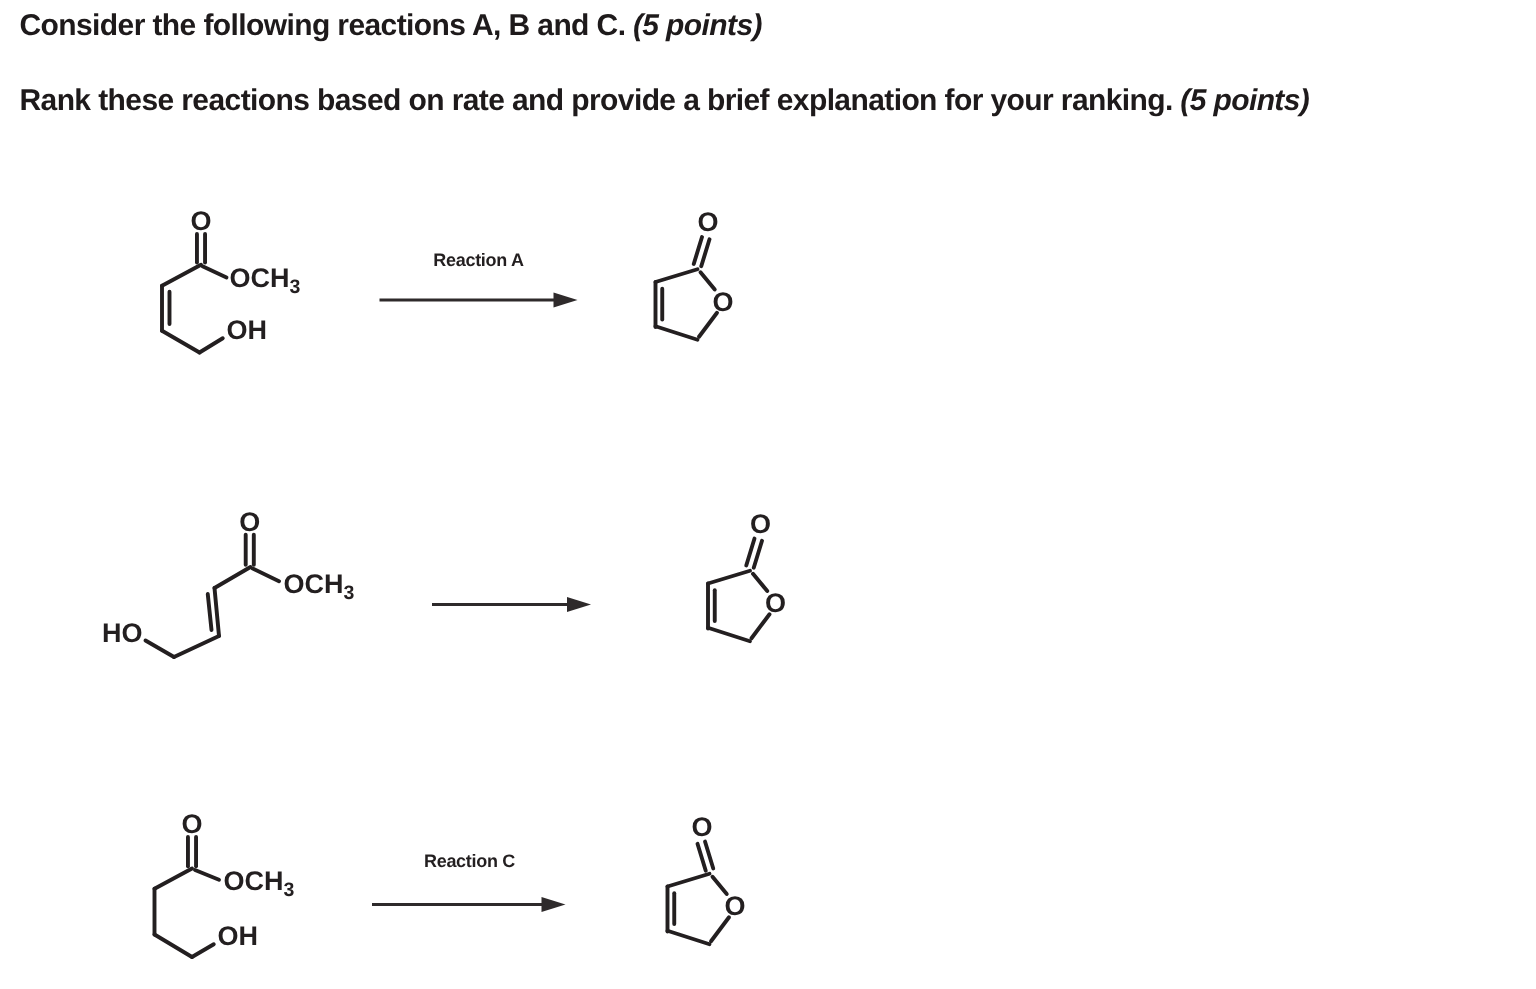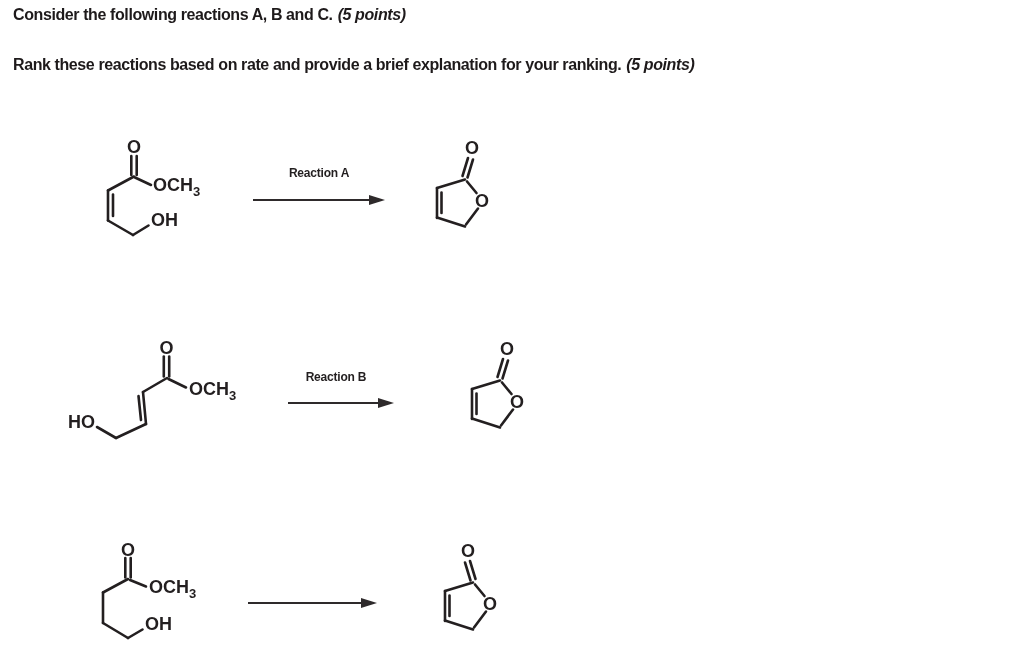--- a/index.html
+++ b/index.html
@@ -3,21 +3,21 @@
 <meta charset="utf-8">
 <style>
   html,body{margin:0;padding:0;}
   body{
     width:1024px;height:659px;background:#ffffff;overflow:hidden;
     font-family:"Liberation Sans",sans-serif;
   }
   .page{position:relative;width:1024px;height:659px;background:#ffffff;}
   .qline{
     position:absolute;left:13px;margin:0;white-space:nowrap;
-    font-size:16px;font-weight:700;letter-spacing:-0.4px;color:#1e1a1b;
+    font-size:20px;font-weight:700;letter-spacing:-0.4px;color:#1e1a1b;
   }
   .qline .pts{font-style:italic;margin-left:5px;}
   .q1{top:6px;}
   .q2{top:56px;}
 
   .struct{position:absolute;overflow:visible;}
   .struct line{stroke:#231f20;stroke-width:2.6;stroke-linecap:round;}
   .struct text{
     font-family:"Liberation Sans",sans-serif;font-weight:700;
     font-size:18px;fill:#231f20;
@@ -86,21 +86,20 @@
       <line x1="83" y1="52" x2="107" y2="38"></line>
       <line x1="103.8" y1="16.5" x2="103.8" y2="36.5"></line>
       <line x1="109.2" y1="16.5" x2="109.2" y2="36.5"></line>
       <line x1="108.5" y1="39" x2="126" y2="47.5"></line>
     </g>
     <text x="35" y="88" text-anchor="end">HO</text>
     <text x="106.5" y="14" text-anchor="middle">O</text>
     <text x="129" y="55"><tspan>OCH</tspan><tspan class="sub" dy="4.5">3</tspan></text>
   </svg>
 
-  <div class="rxn-label" style="left:251px;top:370px;">Reaction B</div>
   <svg class="arrow-svg" style="left:288px;top:396px;" width="107" height="14" viewBox="0 0 107 14">
     <line x1="0" y1="7" x2="91" y2="7"></line>
     <polygon points="90,2 106,7 90,12"></polygon>
   </svg>
 
   <svg class="struct" style="left:458px;top:336px;" width="80" height="100" viewBox="0 0 80 100">
     <g>
       <line x1="39.5" y1="41" x2="45" y2="23"></line>
       <line x1="44.5" y1="42.5" x2="50" y2="24.5"></line>
       <line x1="44" y1="46.5" x2="53.5" y2="58"></line>
@@ -122,20 +121,21 @@
       <line x1="43" y1="44" x2="18" y2="57.5"></line>
       <line x1="18" y1="57.5" x2="18" y2="88"></line>
       <line x1="18" y1="88" x2="43" y2="103"></line>
       <line x1="43" y1="103" x2="57.5" y2="94.5"></line>
     </g>
     <text x="43" y="20.5" text-anchor="middle">O</text>
     <text x="64" y="58"><tspan>OCH</tspan><tspan class="sub" dy="4.5">3</tspan></text>
     <text x="60" y="95">OH</text>
   </svg>
 
+  <div class="rxn-label" style="left:228px;top:567px;">Reaction C</div>
   <svg class="arrow-svg" style="left:248px;top:596px;" width="130" height="14" viewBox="0 0 130 14">
     <line x1="0" y1="7" x2="114" y2="7"></line>
     <polygon points="113,2 129,7 113,12"></polygon>
   </svg>
 
   <svg class="struct" style="left:431px;top:538px;" width="80" height="100" viewBox="0 0 80 100">
     <g>
       <line x1="44.5" y1="41" x2="39" y2="23"></line>
       <line x1="39.5" y1="42.5" x2="34" y2="24.5"></line>
       <line x1="44" y1="46.5" x2="53.5" y2="58"></line>

